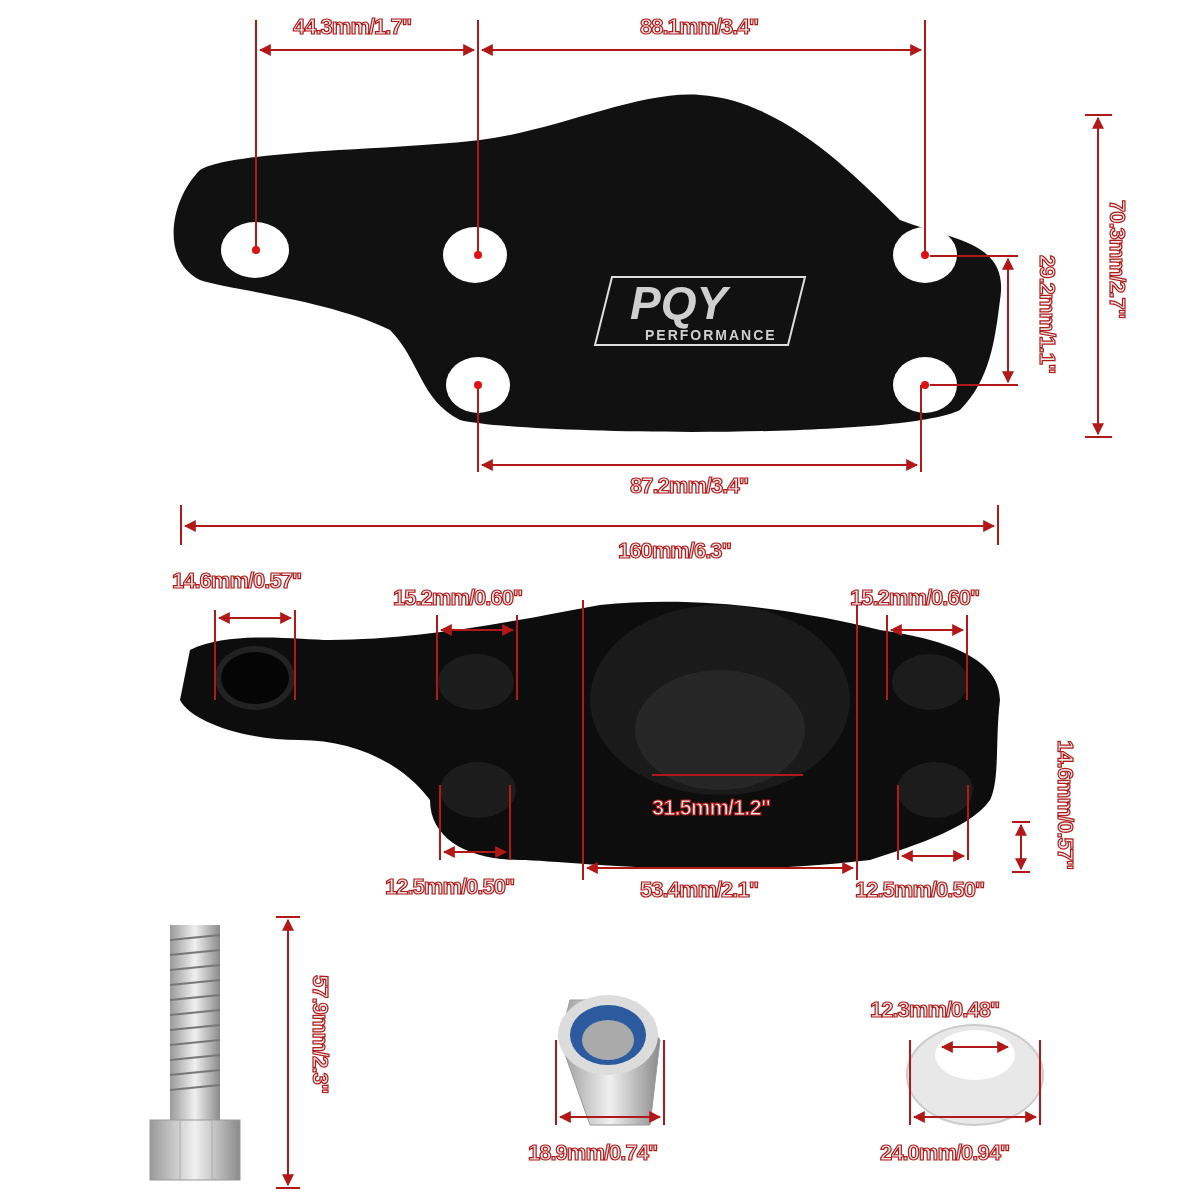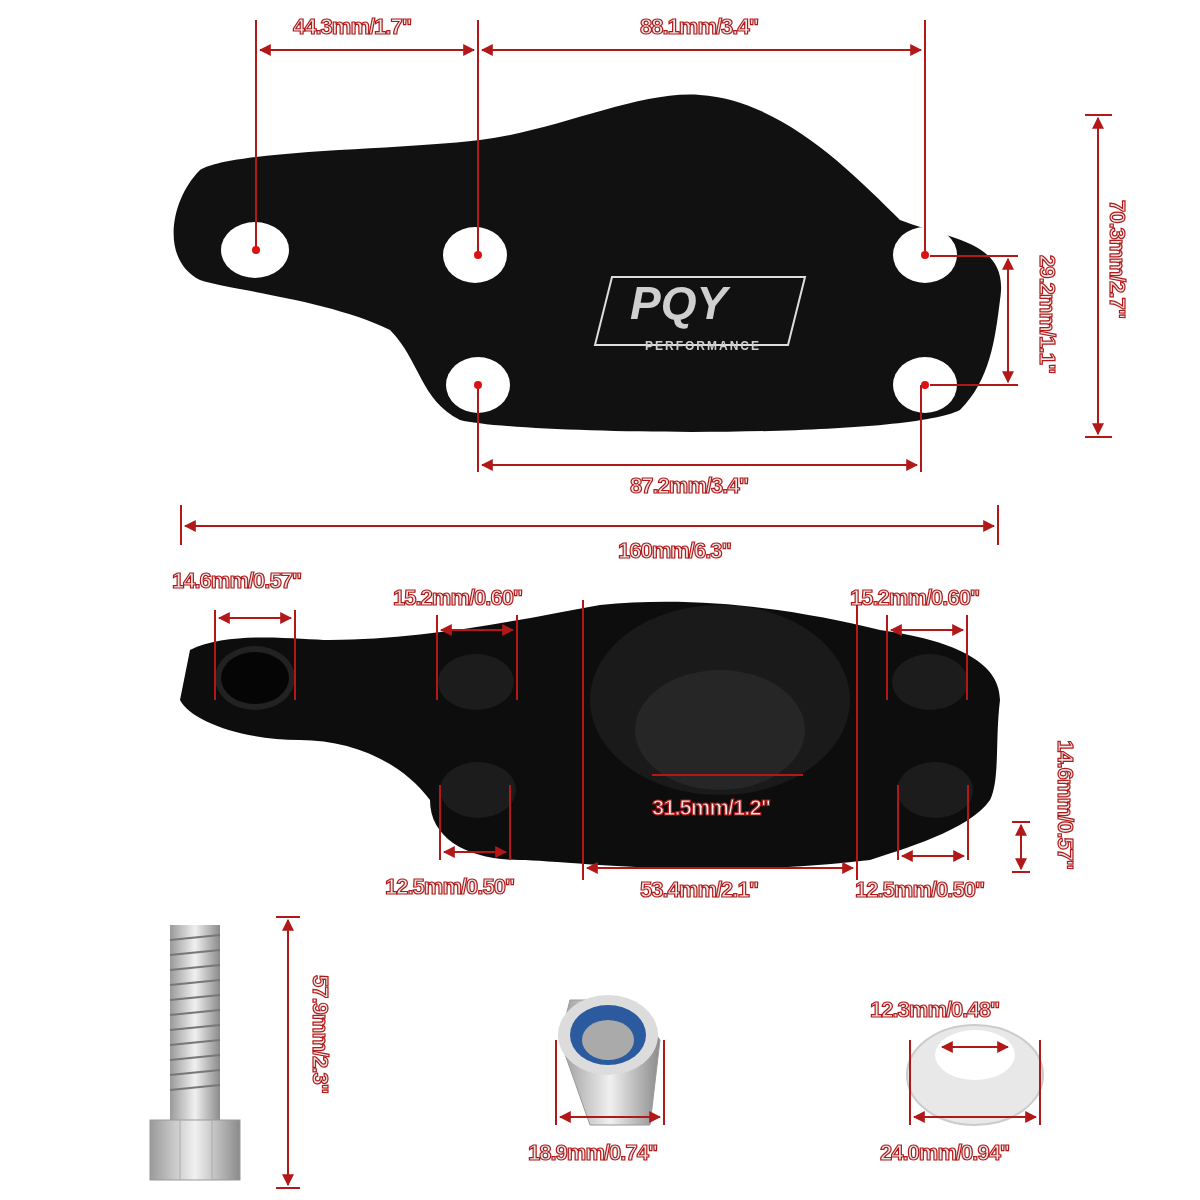--- a/index.html
+++ b/index.html
@@ -137,21 +137,21 @@
     <circle cx="478" cy="385" r="4"></circle>
       <circle cx="925" cy="385" r="4"></circle>
   </g>
 </svg>
 
 <div class="logo-box">
   <svg width="220" height="78">
       <polygon points="22,5 215,5 198,73 5,73" fill="none" stroke="#ddd" stroke-width="2"></polygon>
     </svg>
   <span class="logo-text" style="left:40px;top:4px;font-size:46px;">PQY</span>
-  <span class="logo-text" style="left:55px;top:67px;font-size:12px;letter-spacing:2px;font-style:normal;">PERFORMANCE</span>
+  <span class="logo-text" style="left:55px;top:55px;font-size:14px;letter-spacing:2px;font-style:normal;">PERFORMANCE</span>
 </div>
 
 <span class="lbl" style="left:293px;top:14px;">44.3mm/1.7"</span>
 <span class="lbl" style="left:640px;top:14px;">88.1mm/3.4"</span>
 <span class="lbl vert" style="left:1130px;top:200px;">70.3mm/2.7"</span>
 <span class="lbl vert" style="left:1060px;top:255px;">29.2mm/1.1"</span>
 <span class="lbl" style="left:630px;top:473px;">87.2mm/3.4"</span>
 <span class="lbl" style="left:618px;top:538px;">160mm/6.3"</span>
 
 <span class="lbl" style="left:172px;top:568px;">14.6mm/0.57"</span>

